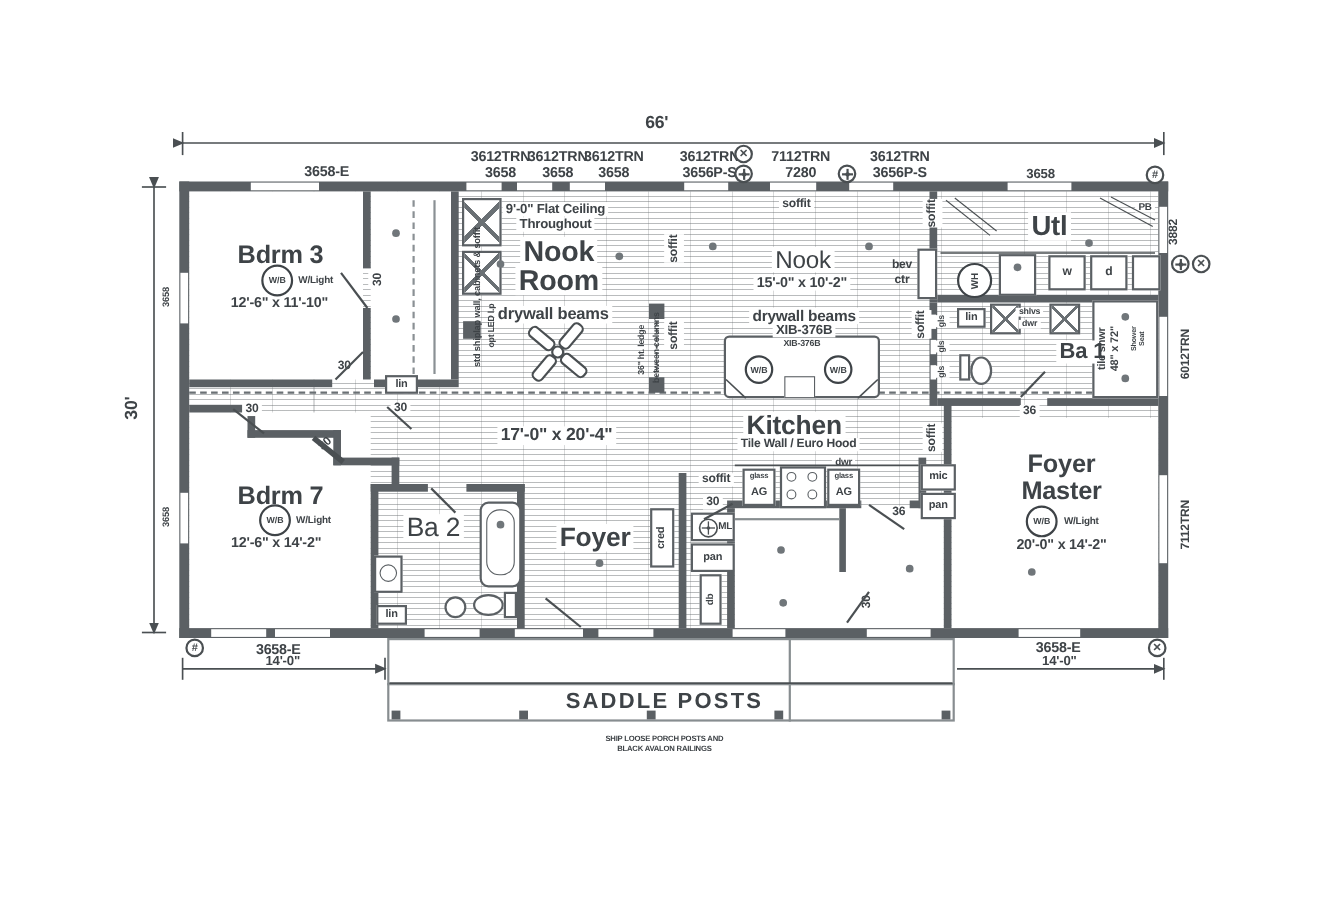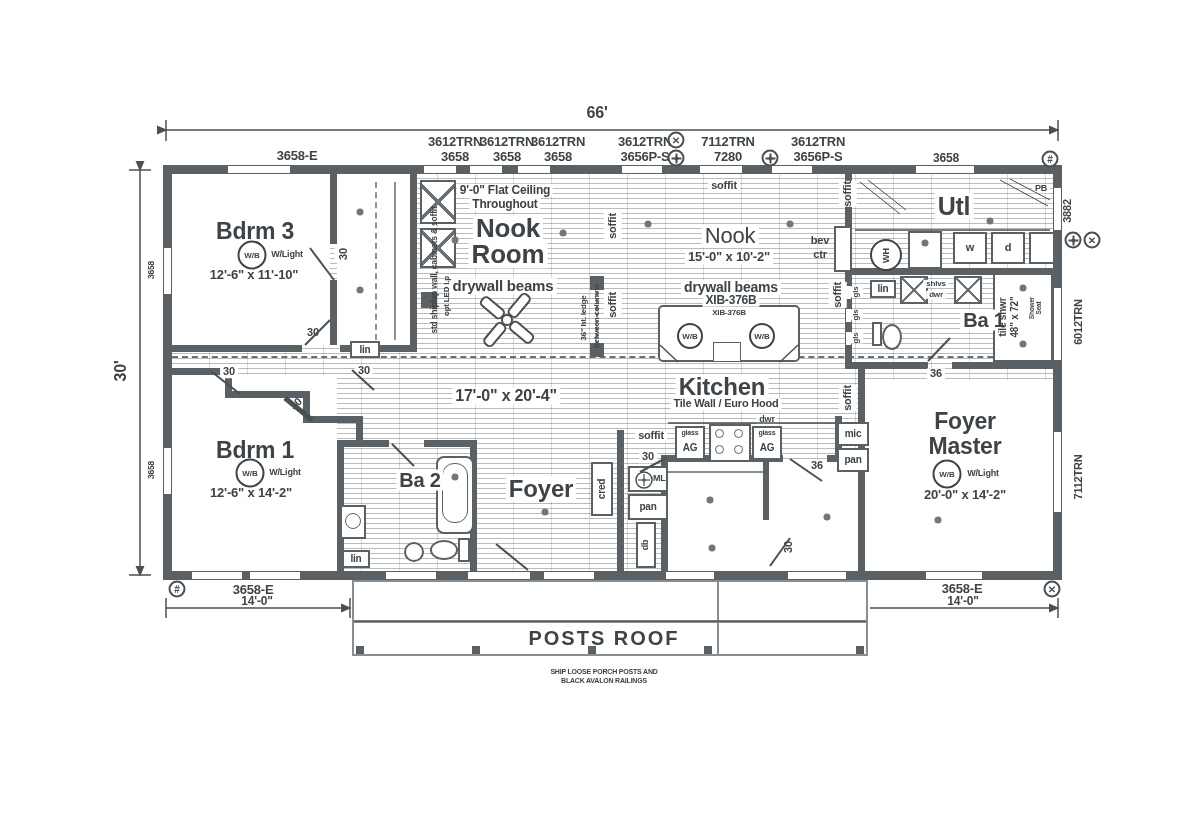--- a/index.html
+++ b/index.html
@@ -187,21 +187,21 @@
   <div class="dot" style="left:938px;top:520px"></div>
   <div class="dot" style="left:990px;top:221px"></div>
 
   <div class="lbl c" style="left:255px;top:231px;font-size:23px;font-weight:600">Bdrm 3</div>
   <div class="wb" style="left:252px;top:255px">
       <span>W/B</span>
     </div>
   <div class="lbl c" style="left:287px;top:255px;font-size:9px">W/Light</div>
   <div class="lbl c" style="left:254px;top:275px;font-size:13px">12'-6" x 11'-10"</div>
 
-  <div class="lbl c" style="left:255px;top:450px;font-size:23px;font-weight:600">Bdrm 1</div>
+  <div class="lbl c" style="left:255px;top:450px;font-size:23px;font-weight:600">Bdrm 7</div>
   <div class="wb" style="left:250px;top:473px">
       <span>W/B</span>
     </div>
   <div class="lbl c" style="left:285px;top:473px;font-size:9px">W/Light</div>
   <div class="lbl c" style="left:251px;top:493px;font-size:13px">12'-6" x 14'-2"</div>
 
   <div class="lbl c" style="left:965px;top:421px;font-size:23px;font-weight:600">Foyer</div>
   <div class="lbl c" style="left:965px;top:446px;font-size:23px;font-weight:600">Master</div>
   <div class="wb" style="left:947px;top:474px">
       <span>W/B</span>
@@ -222,21 +222,21 @@
   <div class="lbl c halo" style="left:731px;top:300px;font-size:12px">XIB-376B</div>
   <div class="lbl c" style="left:729px;top:313px;font-size:8px">XIB-376B</div>
 
   <div class="lbl c halo" style="left:954px;top:206px;font-size:25px;font-weight:600">Utl</div>
   <div class="lbl c halo" style="left:1041px;top:189px;font-size:9px">PB</div>
 
   <div class="lbl c halo" style="left:722px;top:387px;font-size:24px;font-weight:600">Kitchen</div>
   <div class="lbl c halo" style="left:726px;top:404px;font-size:11px">Tile Wall / Euro Hood</div>
 
   <div class="lbl c halo" style="left:541px;top:489px;font-size:24px;font-weight:600">Foyer</div>
-  <div class="lbl c halo" style="left:420px;top:480px;font-size:20px;font-weight:700">Ba 2</div>
+  <div class="lbl c halo" style="left:394px;top:480px;font-size:24px;font-weight:400">Ba 2</div>
   <div class="lbl c halo" style="left:984px;top:320px;font-size:20px;font-weight:600">Ba 1</div>
 
   <div class="lbl vert c" style="left:434px;top:270px;font-size:8.5px">std shiplap wall, cabinets &amp; soffit</div>
   <div class="lbl vert c" style="left:447px;top:296px;font-size:8px">opt LED l.p</div>
   <div class="lbl vert c" style="left:584px;top:318px;font-size:8px">36" ht. ledge</div>
   <div class="lbl vert c" style="left:597px;top:316px;font-size:8px">between columns</div>
 
   <div class="lbl vert c halo" style="left:613px;top:226px;font-size:11px">soffit</div>
   <div class="lbl c halo" style="left:724px;top:186px;font-size:11px">soffit</div>
   <div class="lbl vert c halo" style="left:848px;top:194px;font-size:11px">soffit</div>
@@ -342,21 +342,21 @@
     </div>
 
   <div style="position:absolute;left:352px;top:580px;width:516px;height:76px;border:2px solid #878d90;box-sizing:border-box;background:#fff"></div>
   <div class="thin" style="left:352px;top:621px;width:516px;height:2px"></div>
   <div class="thin" style="left:717px;top:580px;width:2px;height:76px"></div>
   <div class="wall" style="left:356px;top:646px;width:8px;height:8px"></div>
   <div class="wall" style="left:472px;top:646px;width:8px;height:8px"></div>
   <div class="wall" style="left:588px;top:646px;width:8px;height:8px"></div>
   <div class="wall" style="left:704px;top:646px;width:8px;height:8px"></div>
   <div class="wall" style="left:856px;top:646px;width:8px;height:8px"></div>
-  <div class="lbl c" style="left:604px;top:638px;font-size:20px;font-weight:600;letter-spacing:2px">POSTS ROOF</div>
+  <div class="lbl c" style="left:604px;top:638px;font-size:20px;font-weight:600;letter-spacing:2px">SADDLE POSTS</div>
   <div class="lbl c" style="left:604px;top:672px;font-size:7px">SHIP LOOSE PORCH POSTS AND</div>
   <div class="lbl c" style="left:604px;top:681px;font-size:7px">BLACK AVALON RAILINGS</div>
 
   <svg class="ovl" width="1200" height="818">
     <defs>
       <marker id="ar" markerWidth="8" markerHeight="8" refX="6" refY="4" orient="auto">
         <path d="M0,1 L7,4 L0,7 z" fill="#4a4f52"></path>
       </marker>
     </defs>
     <g stroke="#4a4f52" stroke-width="1.5" fill="none">

